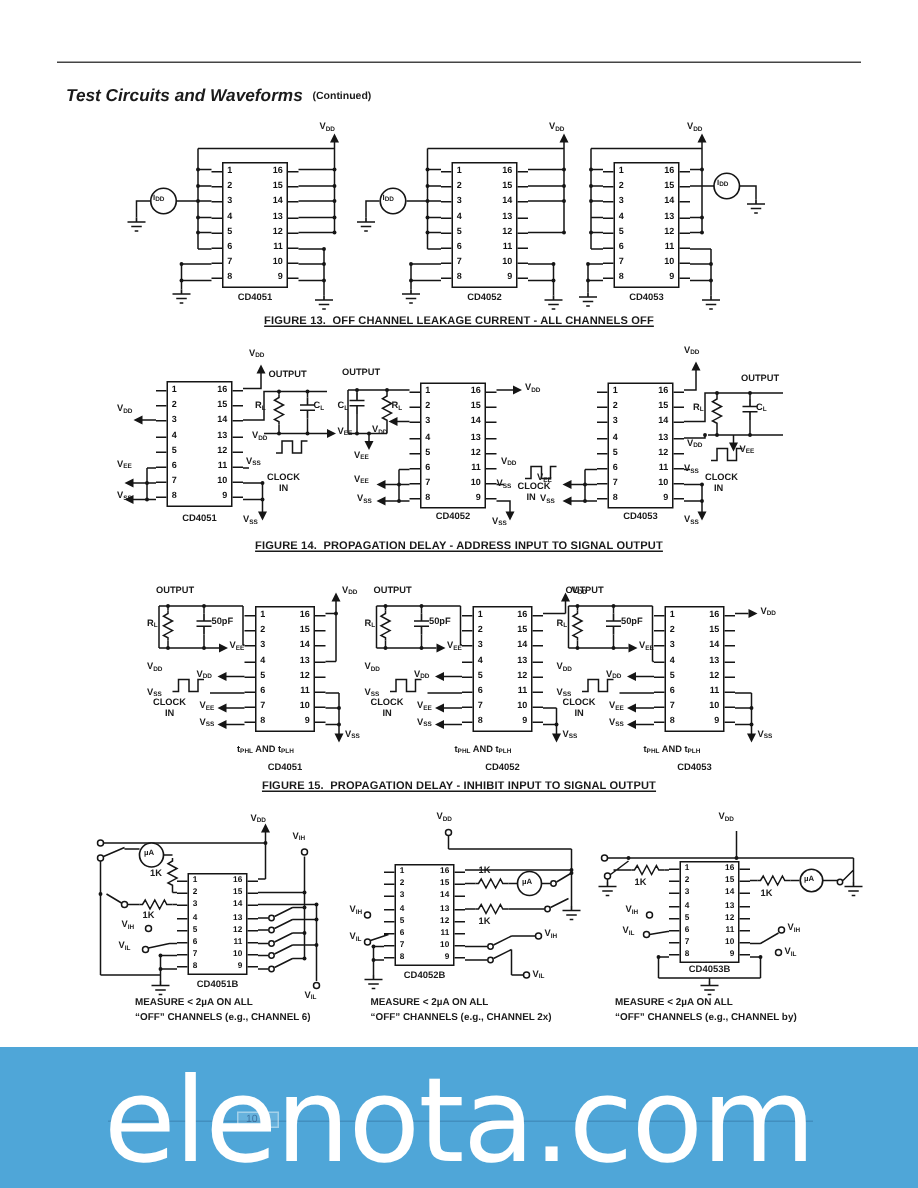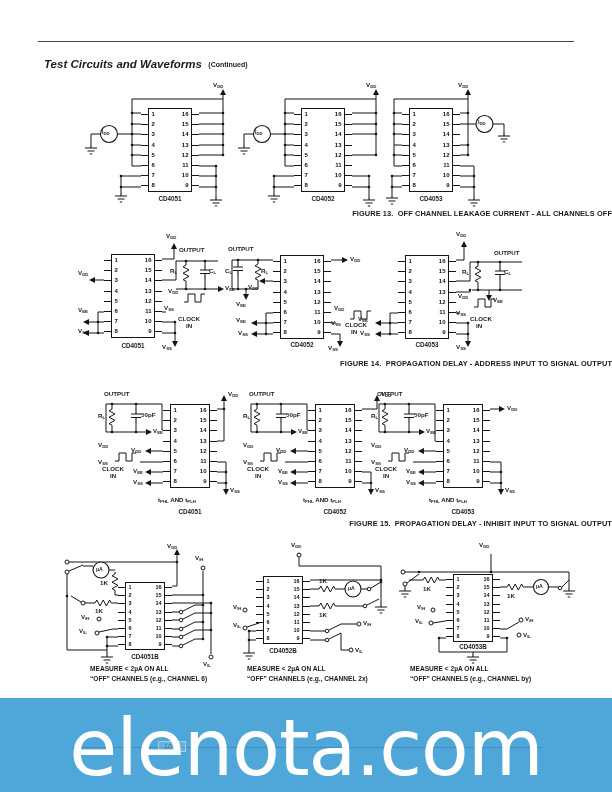--- a/index.html
+++ b/index.html
@@ -26,21 +26,21 @@
   .chipC .pin{height:8.2px;line-height:8.3px;font-size:5.5px;}
   .pl .pin{padding-left:2.5px;text-align:left;}
   .pr .pin{padding-right:2.5px;text-align:right;}
   .pin i{position:absolute;top:50%;width:7px;border-top:1.1px solid #151515;}
   .pl .pin i{left:-8.2px;}
   .pr .pin i{right:-8.2px;}
   .chipname{position:absolute;font-size:6.3px;font-weight:bold;text-align:center;white-space:nowrap;z-index:3;}
   .lab{position:absolute;font-size:6.2px;font-weight:bold;white-space:nowrap;line-height:1;z-index:3;}
   .lab sub{font-size:4.3px;vertical-align:-1px;}
   .lab.m{font-size:5.2px;}
-  .cap{position:absolute;left:0;width:100%;text-align:right;font-size:7.4px;font-weight:bold;letter-spacing:.1px;}
+  .cap{position:absolute;left:0;width:100%;text-align:center;font-size:7.4px;font-weight:bold;letter-spacing:.1px;text-decoration:underline;}
   .note{position:absolute;font-size:6.6px;font-weight:bold;line-height:1.55;}
   .banner{position:absolute;left:0;top:698px;width:612px;height:94px;background:#4FA6D8;z-index:5;}
   .cap16{position:absolute;top:7px;left:0;width:100%;text-align:center;font-size:7.4px;
          font-weight:bold;color:rgba(255,255,255,.85);}
   .fline{position:absolute;top:49px;left:72px;width:470px;border-top:1px solid rgba(10,40,80,.18);}
   .pnum{position:absolute;top:43px;left:158px;font-size:7px;color:rgba(10,40,90,.45);
         border:1px solid rgba(255,255,255,.4);background:rgba(255,255,255,.14);padding:1px 13px 1px 5px;}
   .wm{position:absolute;top:2px;left:0;width:100%;text-align:center;font-size:78px;line-height:96px;
       color:#fff;font-family:"DejaVu Sans",sans-serif;letter-spacing:-1px;}
 </style>

